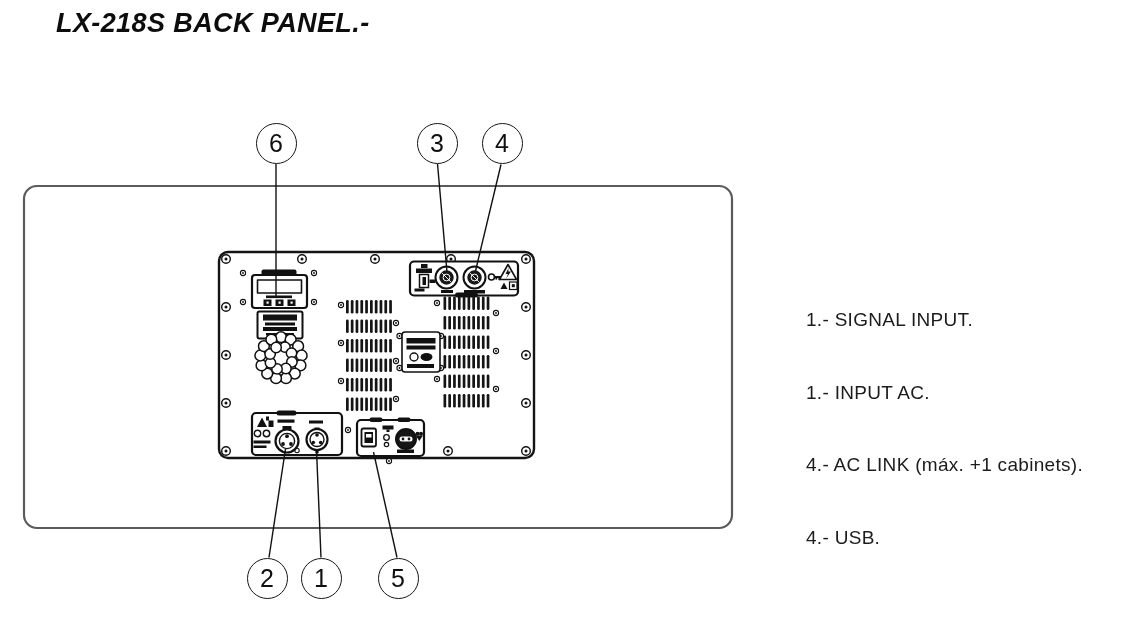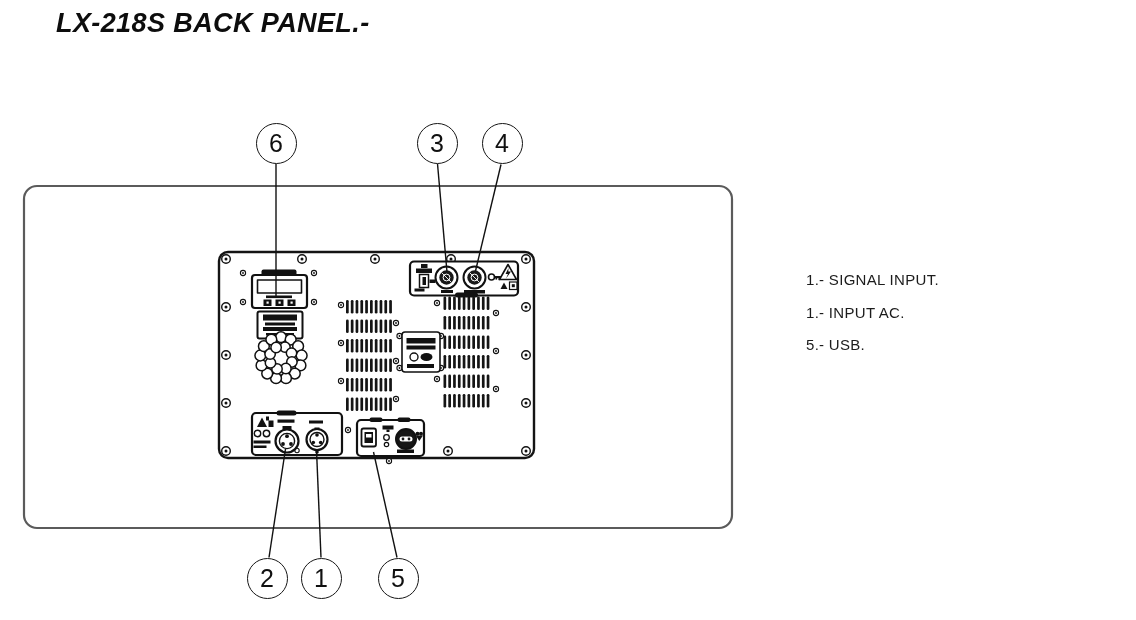--- a/index.html
+++ b/index.html
@@ -16,21 +16,21 @@
   .callout{
     position:absolute;box-sizing:border-box;width:41px;height:41px;
     border:1.6px solid #161616;border-radius:50%;background:#fff;
     display:flex;align-items:center;justify-content:center;
     font-size:25px;color:#101010;z-index:3;
   }
   .legend{
     position:absolute;left:806px;top:264px;color:#1c1c1c;
   }
   .legend-item{
-    font-size:15px;line-height:32.5px;white-space:nowrap;letter-spacing:.3px;
+    font-size:19px;line-height:32.5px;white-space:nowrap;letter-spacing:.3px;margin-top:40px;
   }
 </style>
 </head>
 <body>
 
 <div class="stage">
 
   <div class="title">LX-218S BACK PANEL.-</div>
 
   <svg width="1136" height="620" viewBox="0 0 1136 620">
@@ -425,16 +425,17 @@
   <div class="callout" style="left:255.5px;top:122.5px;">6</div>
   <div class="callout" style="left:416.5px;top:122.5px;">3</div>
   <div class="callout" style="left:481.5px;top:122.5px;">4</div>
   <div class="callout" style="left:246.5px;top:557.5px;">2</div>
   <div class="callout" style="left:300.5px;top:557.5px;">1</div>
   <div class="callout" style="left:377.5px;top:557.5px;">5</div>
 
   <div class="legend">
     <div class="legend-item">1.- SIGNAL INPUT.</div>
     <div class="legend-item">1.- INPUT AC.</div>
-    <div class="legend-item">5.- USB.</div>
+    <div class="legend-item">4.- AC LINK (máx. +1 cabinets).</div>
+    <div class="legend-item">4.- USB.</div>
   </div>
 
 </div>
 
 </body></html>

